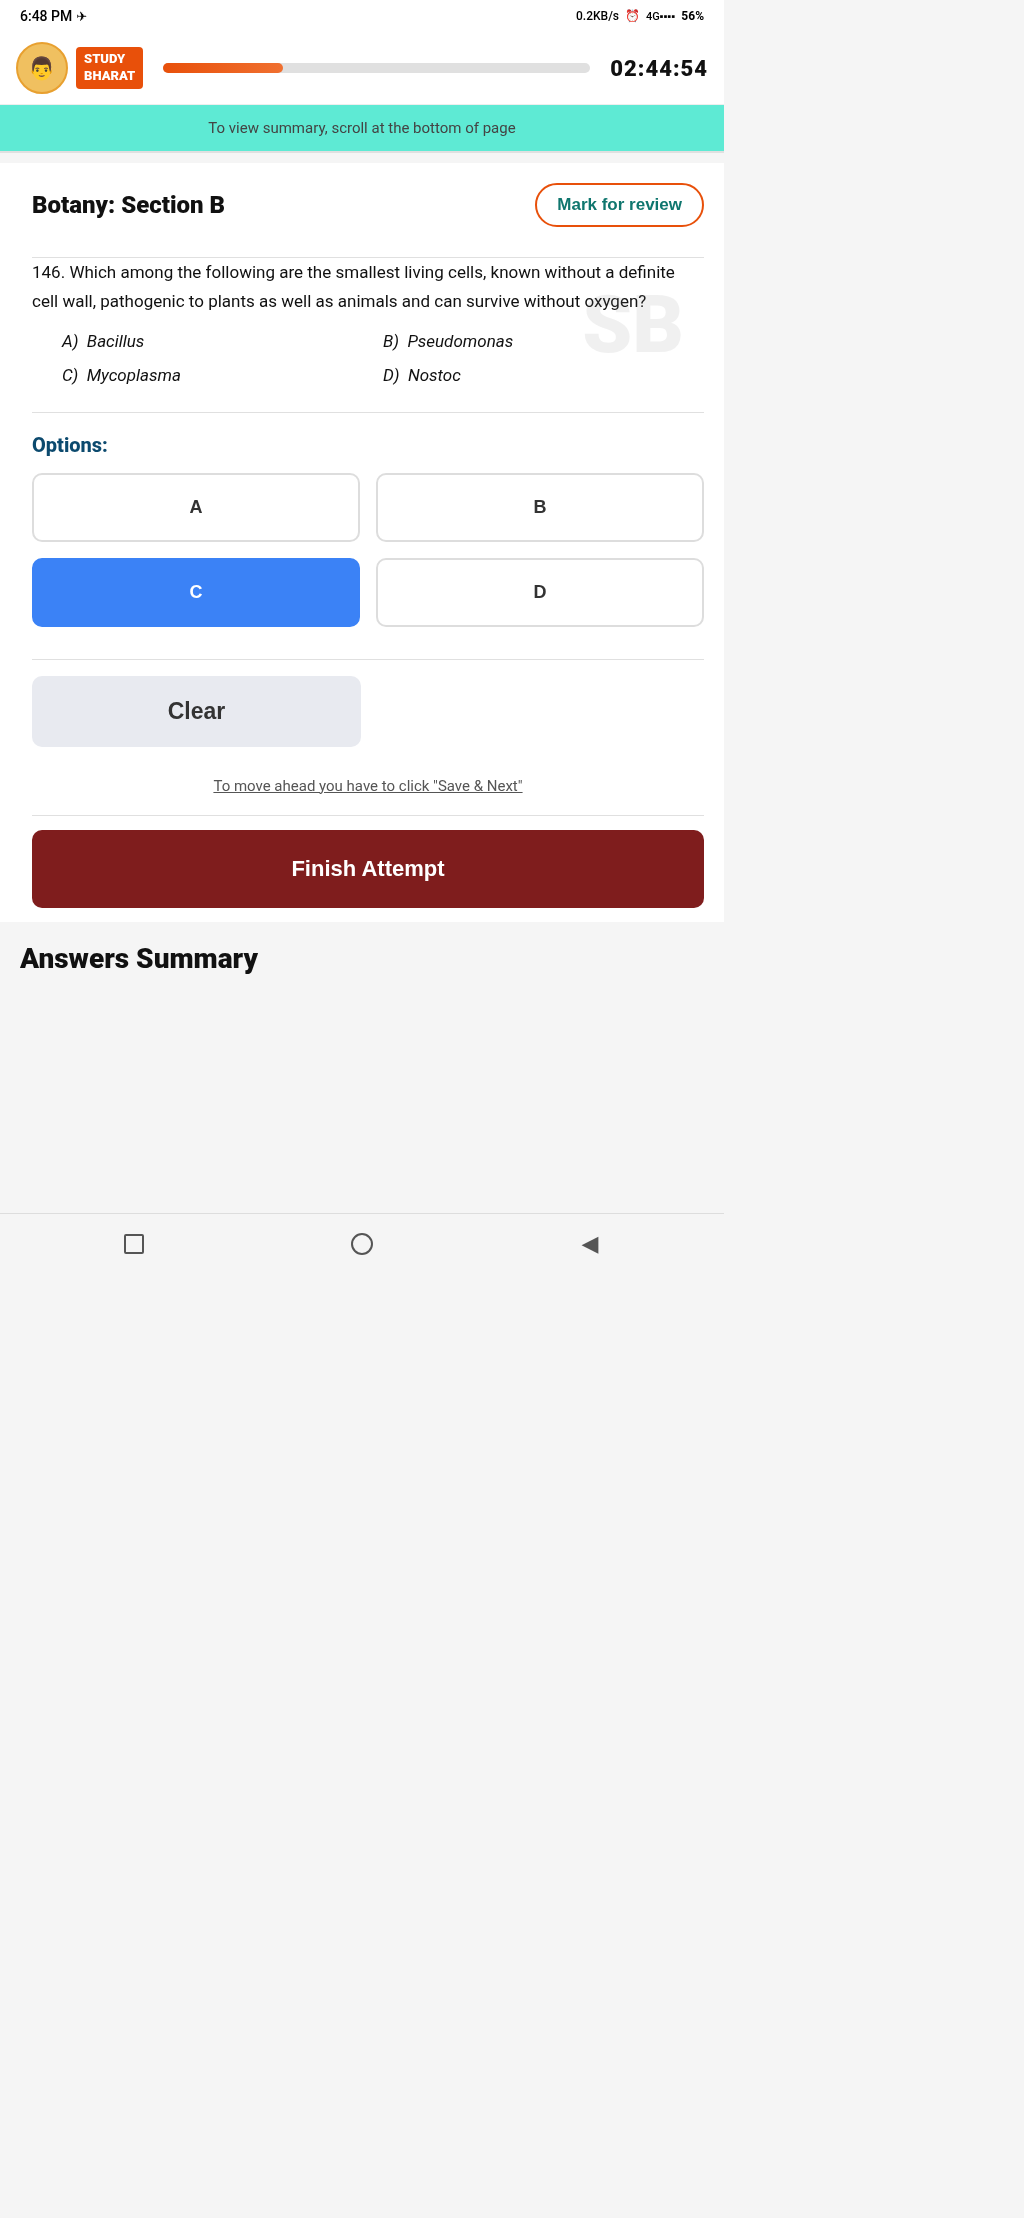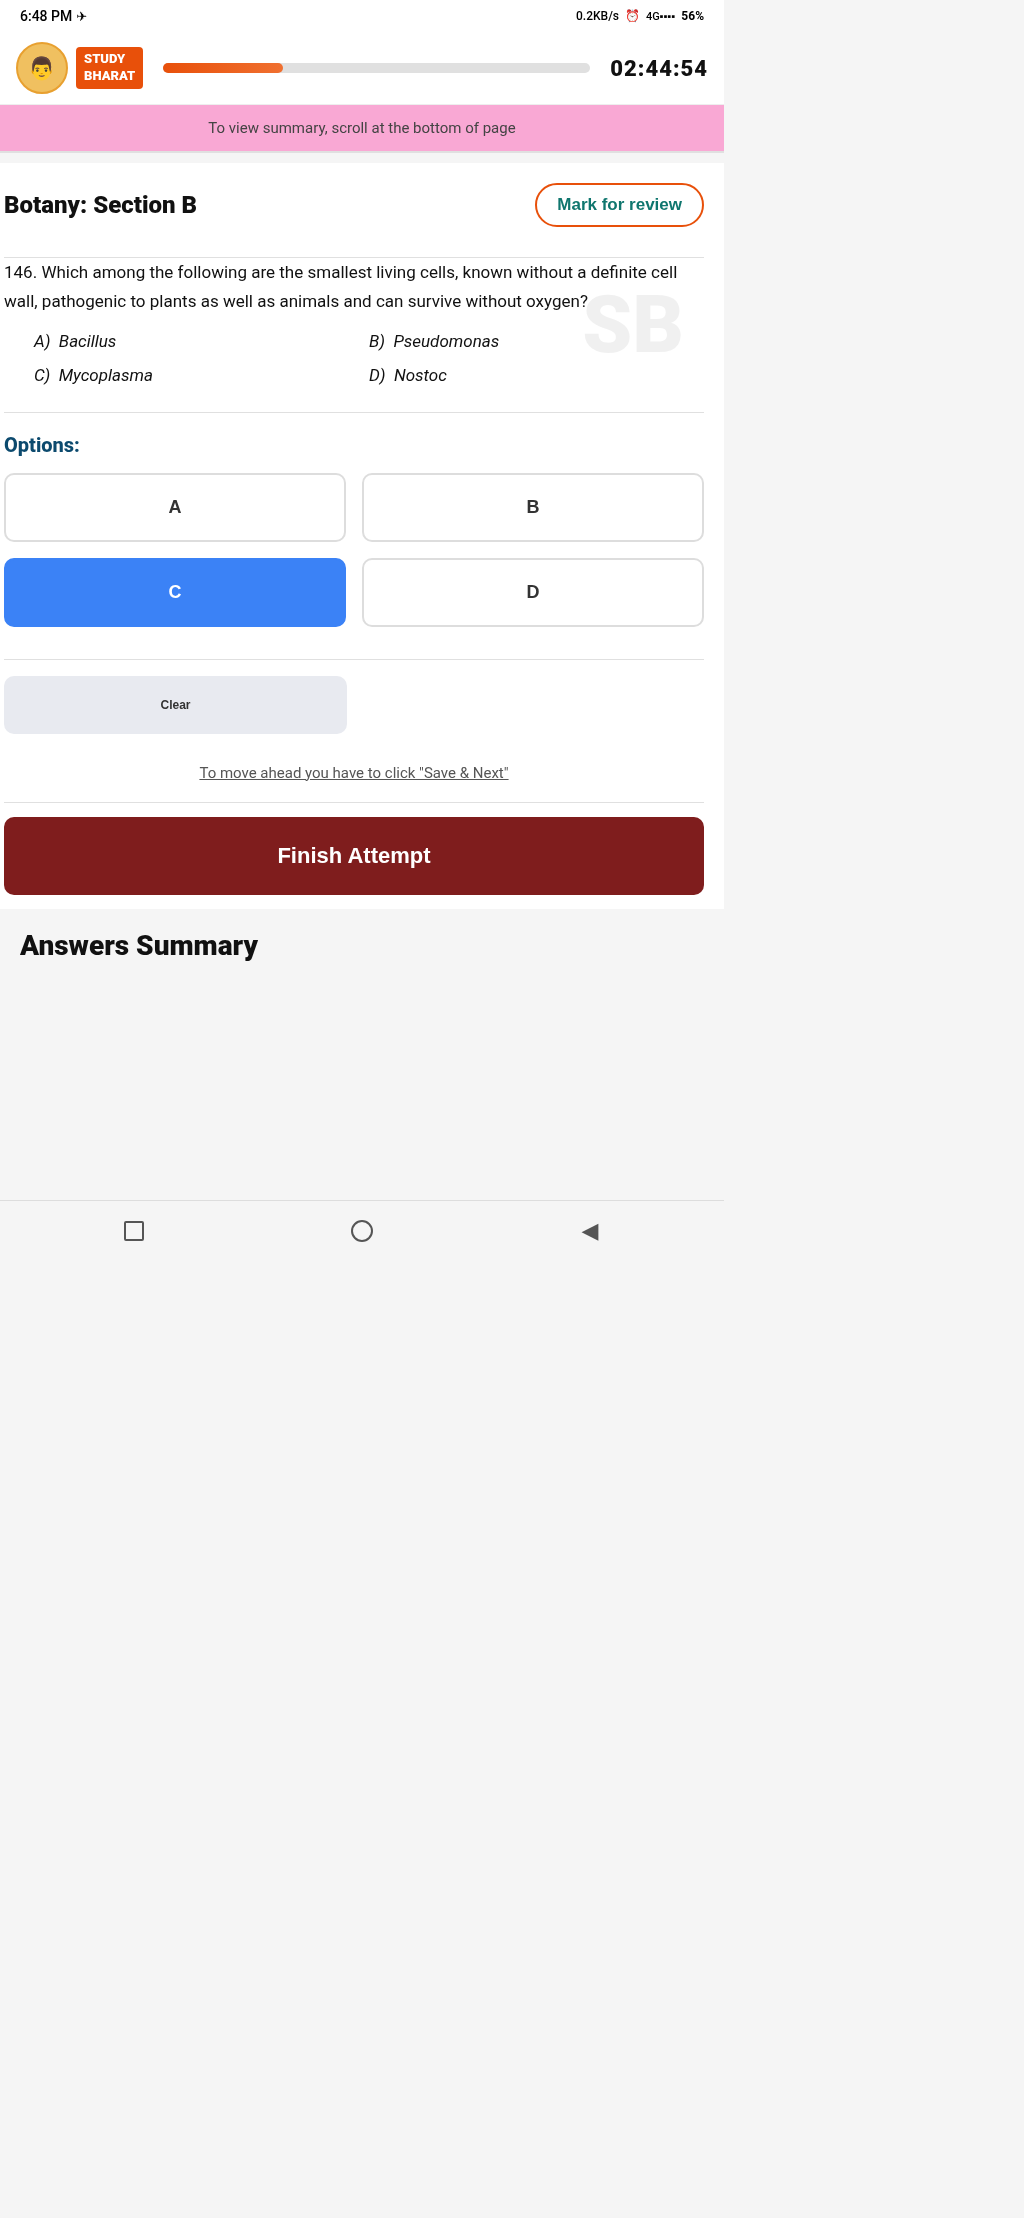--- a/index.html
+++ b/index.html
@@ -76,32 +76,32 @@
     .timer {
       font-size: 22px;
       font-weight: 900;
       color: #111;
       letter-spacing: 1px;
       white-space: nowrap;
     }
 
     
     .summary-hint {
-      background: #f9a8d4;
+      background: #5eead4;
       text-align: center;
       padding: 14px 20px;
       font-size: 15px;
       color: #444;
       border-bottom: 1px solid #e0e0e0;
     }
 
     
     .main-content {
       background: #fff;
-      padding: 20px 20px 0 4px;
+      padding: 20px 20px 0 32px;
       margin-top: 10px;
     }
 
     
     .section-header-row {
       display: flex;
       align-items: center;
       justify-content: space-between;
       margin-bottom: 20px;
       padding-bottom: 10px;
@@ -211,21 +211,21 @@
       gap: 14px;
       padding: 16px 0;
     }
 
     .clear-btn {
       background: #e8eaf0;
       color: #333;
       border: none;
       border-radius: 10px;
       padding: 22px 16px;
-      font-size: 12px;
+      font-size: 23px;
       font-weight: 700;
       cursor: pointer;
     }
 
     .save-next-btn {
       background: linear-gradient(to right, #2ecc80, #27ae60);
       color: #fff;
       border: none;
       border-radius: 10px;
       padding: 22px 16px;

